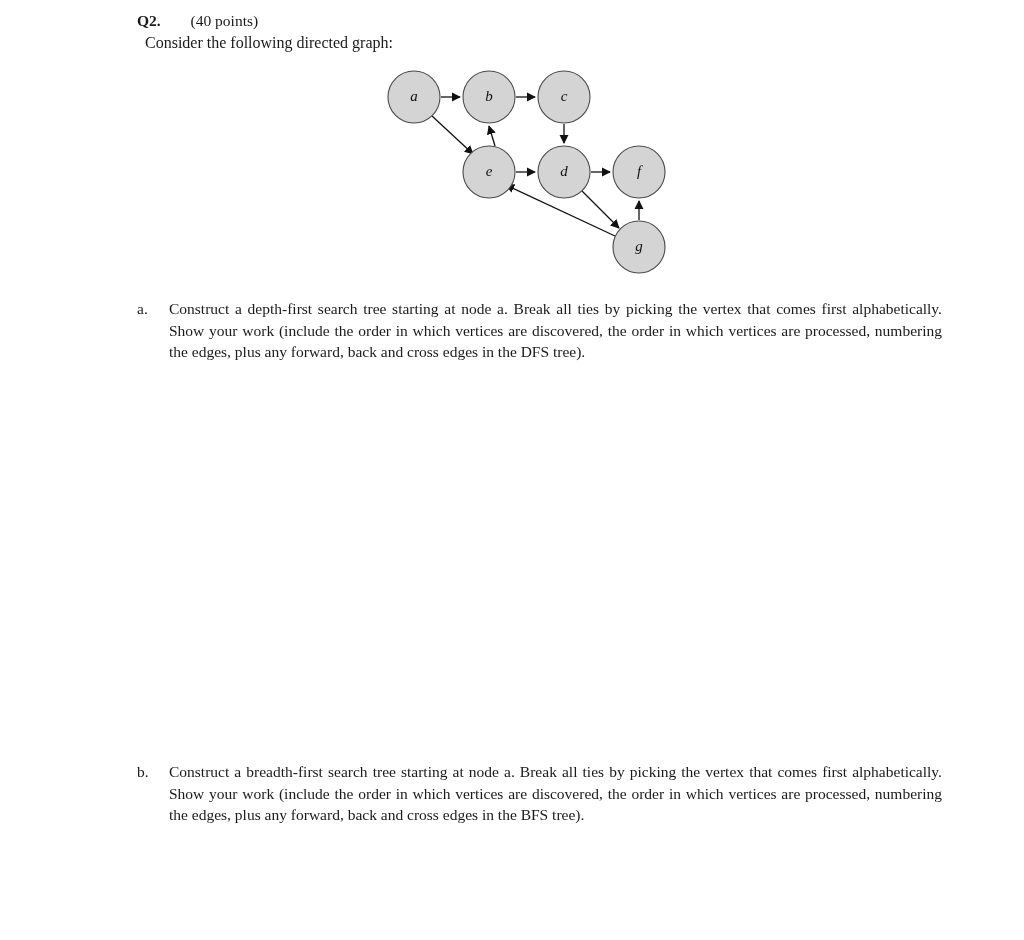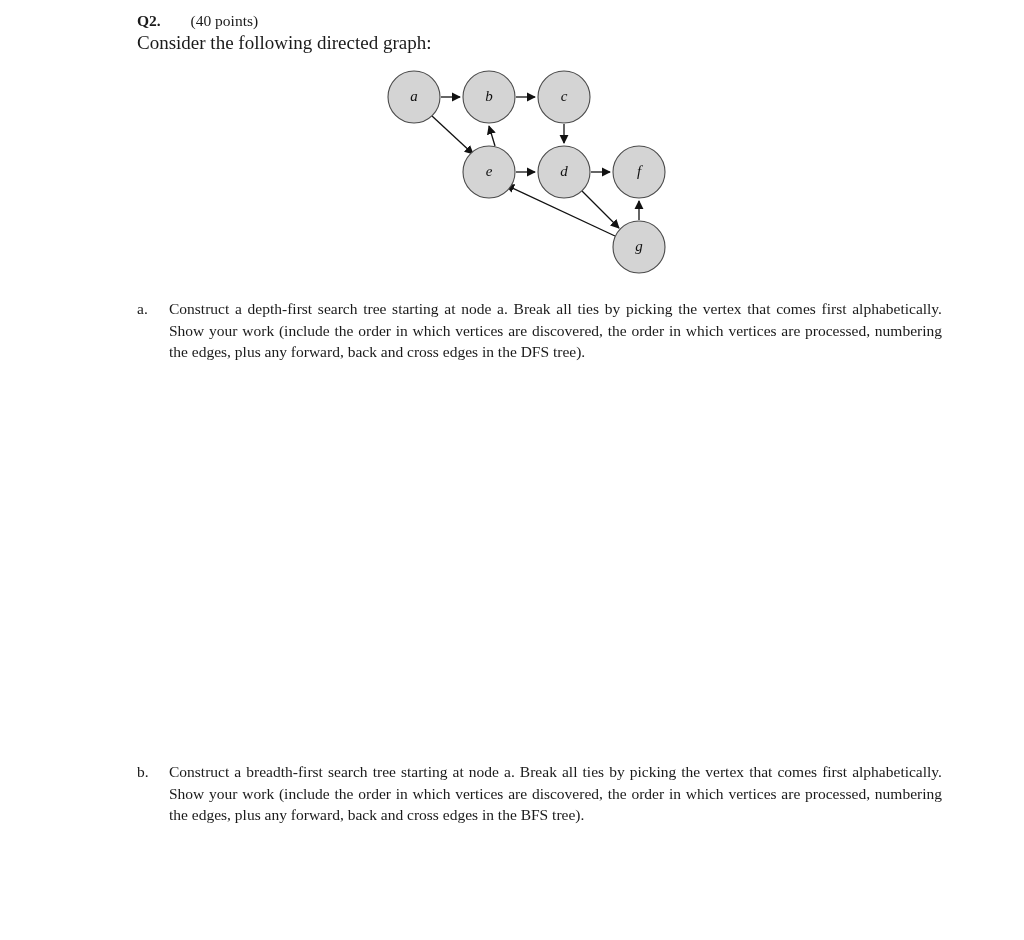--- a/index.html
+++ b/index.html
@@ -34,23 +34,23 @@
   .q-label {
     font-weight: bold;
     display: inline-block;
   }
   .q-points {
     display: inline-block;
     margin-left: 26px;
   }
   .q-intro {
     position: absolute;
-    left: 137px;
+    left: 145px;
     top: 32px;
-    font-size: 19px;
+    font-size: 16px;
     line-height: 21px;
     white-space: nowrap;
   }
 
   
   .figure {
     position: absolute;
     left: 370px;
     top: 58px;
     width: 330px;

